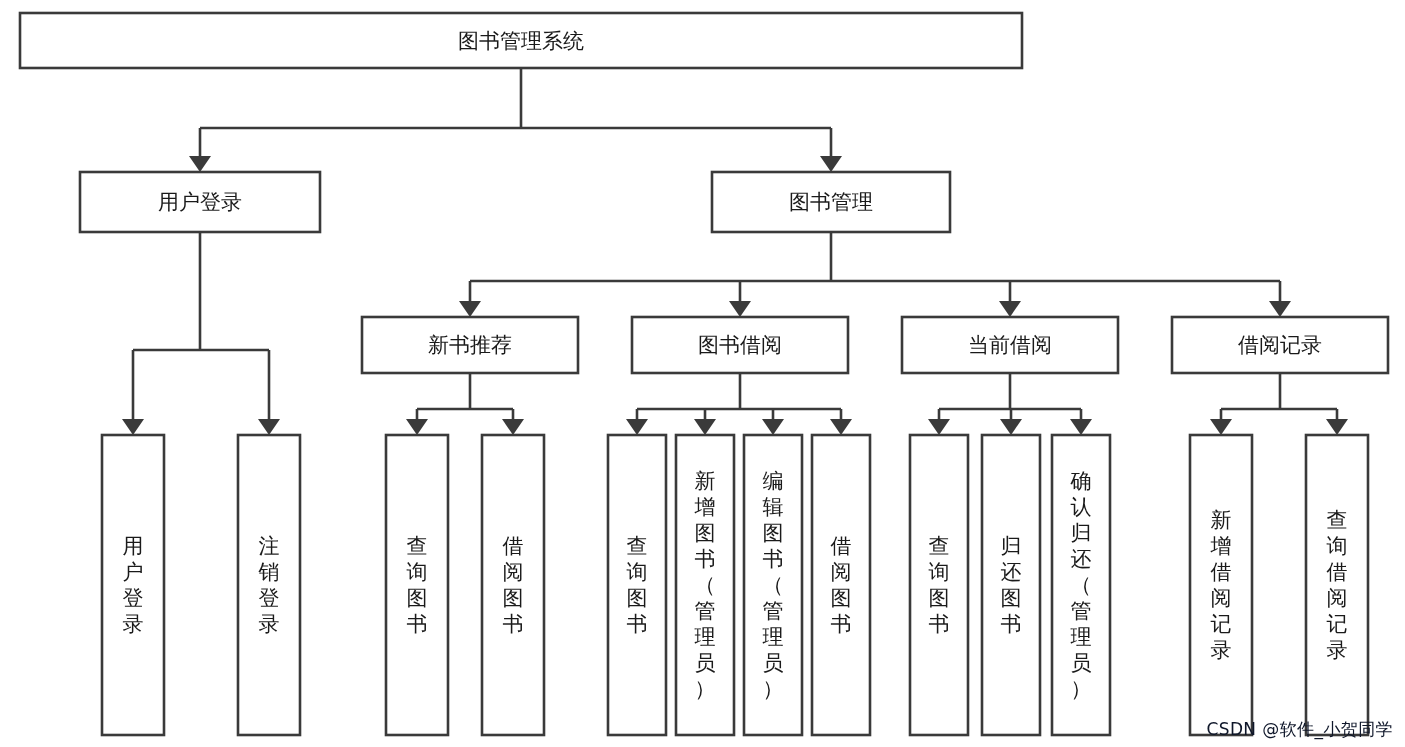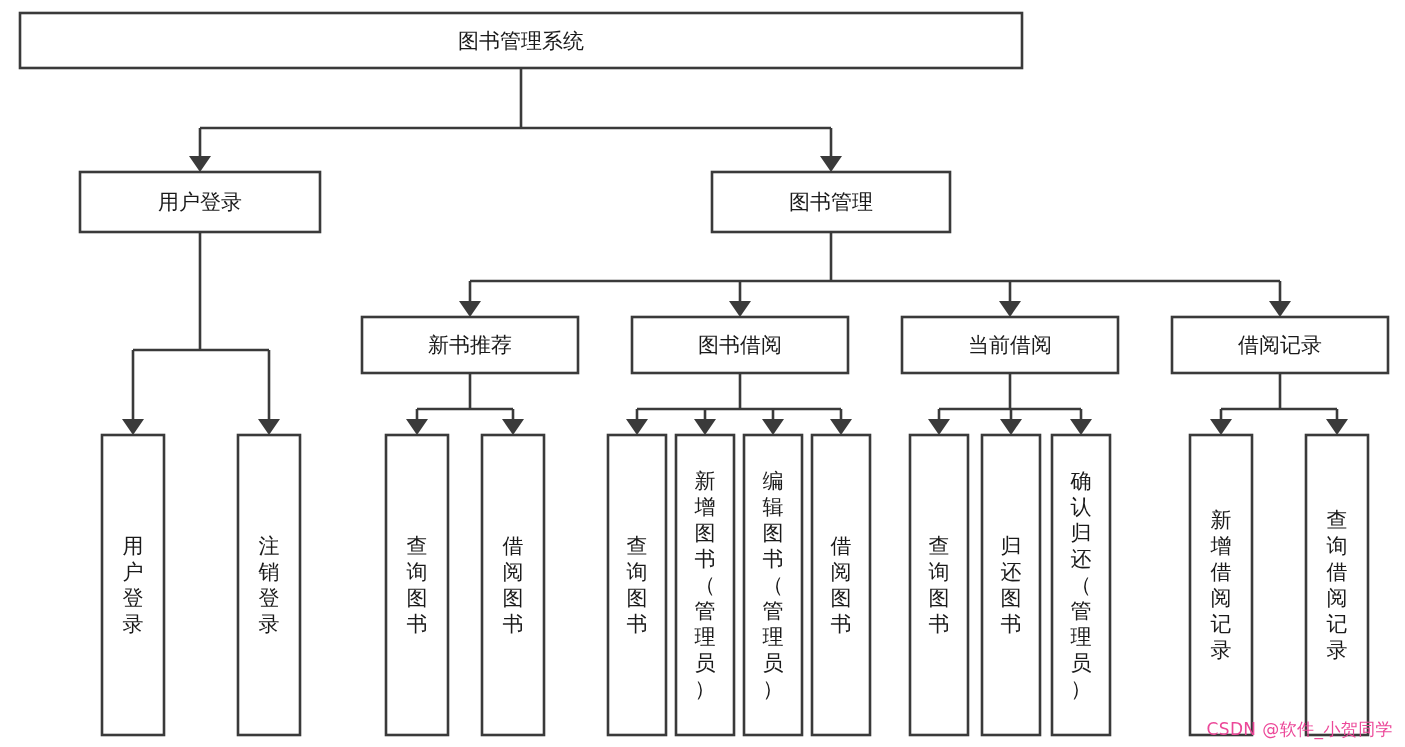--- a/index.html
+++ b/index.html
@@ -56,21 +56,21 @@
     font-size: 21px;
     fill: #1a1a1a;
     text-anchor: middle;
   }
   .watermark {
     position: absolute;
     right: 12px;
     bottom: 6px;
     font-family: "DejaVu Sans", "Liberation Sans", sans-serif;
     font-size: 17px;
-    color: #ec4899;
+    color: #0f172a;
     white-space: nowrap;
     letter-spacing: 0.4px;
     pointer-events: none;
   }
 </style>
 </head>
 <body>
 
 <div id="diagram-root">
 

